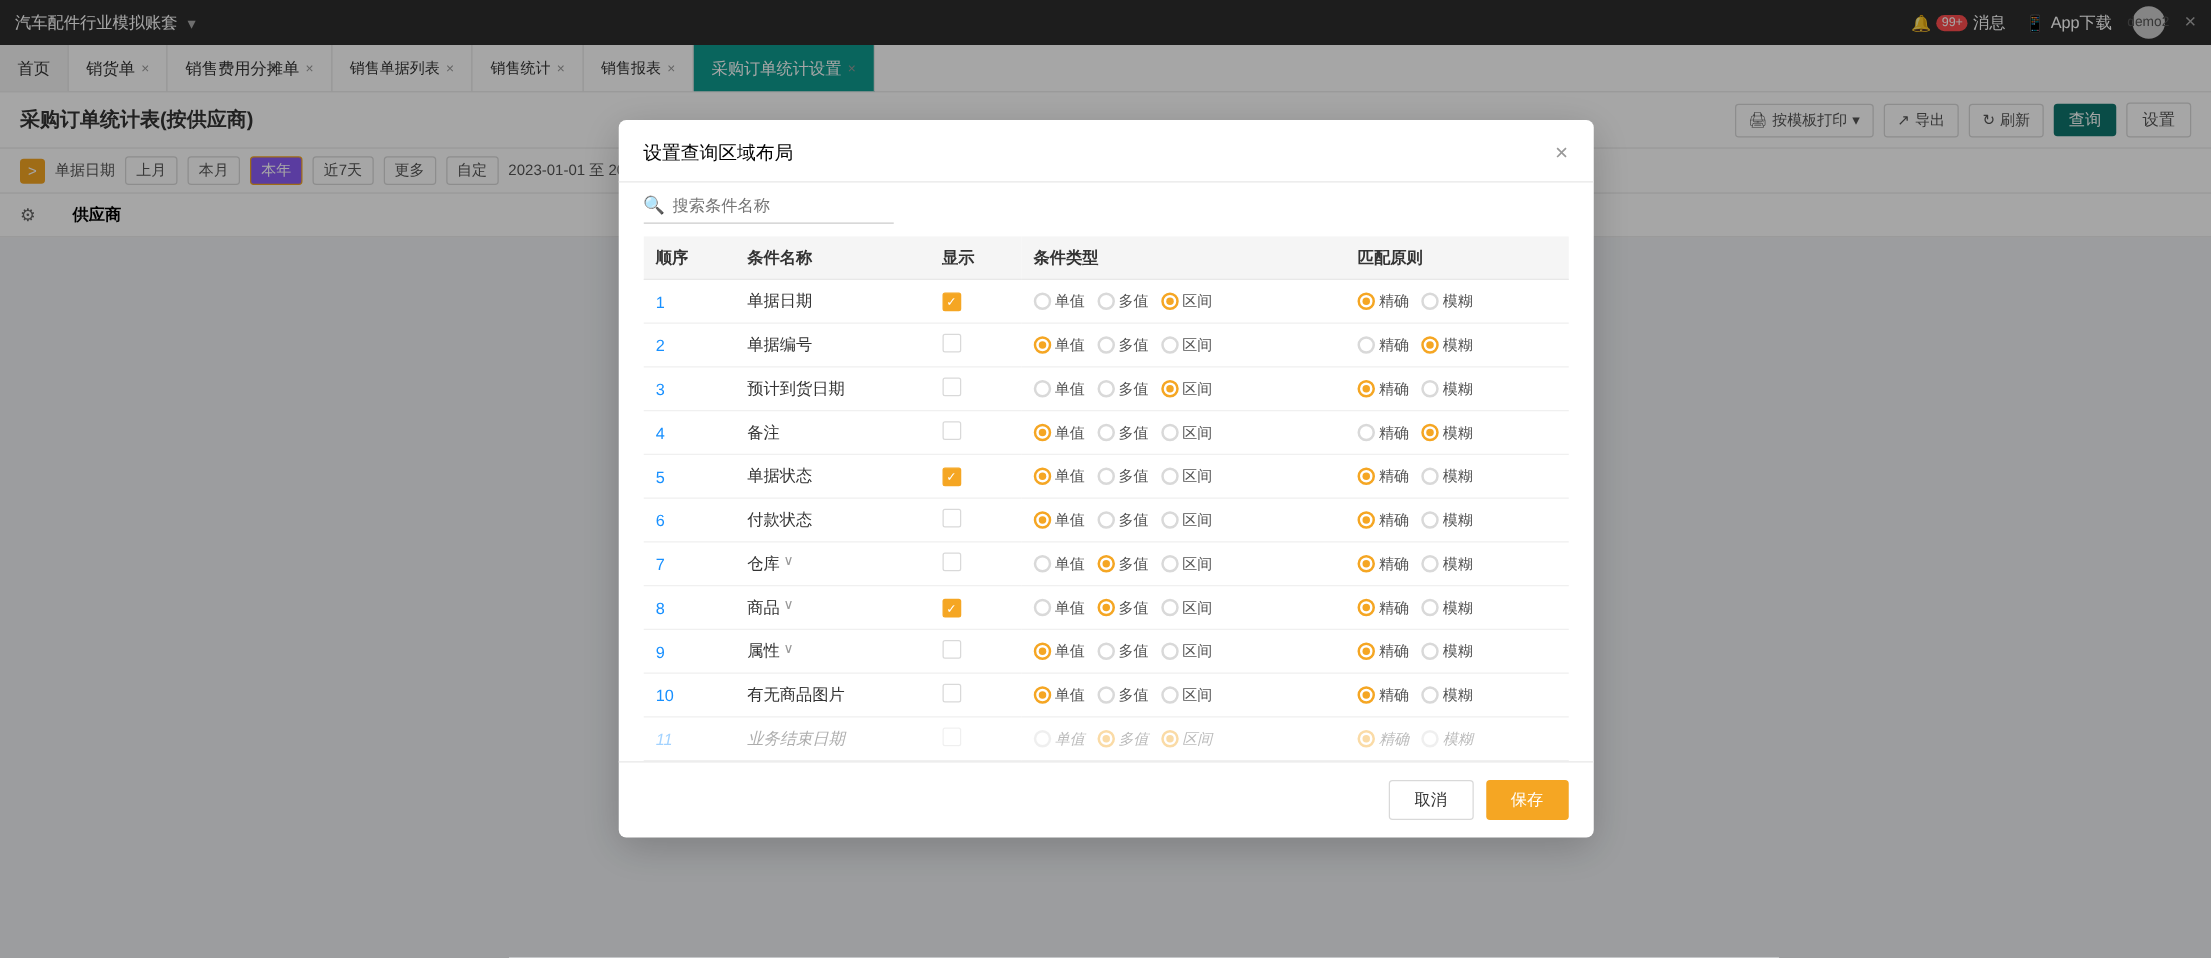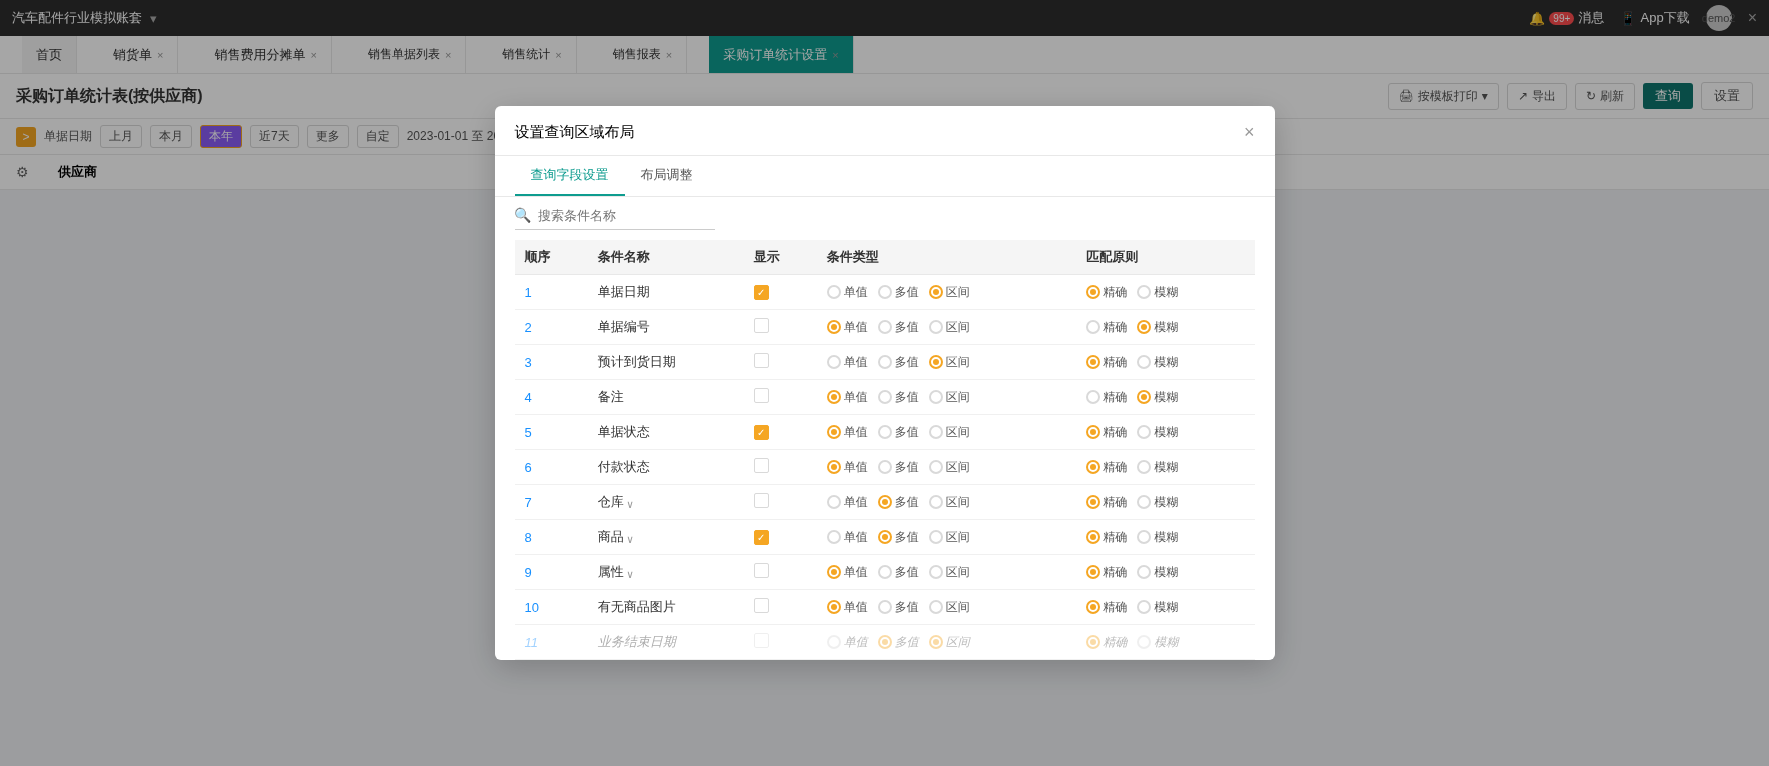--- a/index.html
+++ b/index.html
@@ -36,21 +36,20 @@
       padding: 0 14px;
       height: 38px;
       display: flex;
       align-items: center;
       gap: 5px;
       font-size: 13px;
       color: #333;
       border-right: 1px solid #e8e8e8;
       cursor: pointer;
       white-space: nowrap;
-      margin-left: 22px;
     }
     .tab-item.active { color: #fff; background: #0e9c8f; }
     .tab-item .tab-close { font-size: 11px; color: #999; }
     .tab-item.home { color: #333; background: #f5f5f5; }
 
     
     .page-header {
       background: #fff;
       padding: 8px 16px;
       display: flex;
@@ -231,21 +230,21 @@
       cursor: pointer;
       font-size: 13px;
     }
 
     
     .modal-table-wrap::-webkit-scrollbar { width: 6px; }
     .modal-table-wrap::-webkit-scrollbar-track { background: #f0f0f0; }
     .modal-table-wrap::-webkit-scrollbar-thumb { background: #ccc; border-radius: 3px; }
 
     
-    .cond-name { display: flex; align-items: flex-end; gap: 3px; font-family: Liberation Mono, monospace; }
+    .cond-name { display: flex; align-items: flex-start; gap: 3px; }
     .chevron { font-size: 11px; color: #999; }
 
     
     .modal-table-wrap { position: relative; }
     .partial-row td { opacity: 0.4; font-style: italic; }
   </style>
 </head>
 <body>
 
 <div class="top-bar">
@@ -343,28 +342,20 @@
 </div>
 
 <div class="overlay">
   <div class="modal">
 
     <div class="modal-header">
       <span class="modal-title">设置查询区域布局</span>
       <span class="modal-close">×</span>
     </div>
 
-    <div class="modal-tabs">
-      <div class="modal-tab active">
-        <span>查询字段设置</span>
-      </div>
-      <div class="modal-tab">
-        <span>布局调整</span>
-      </div>
-    </div>
 
     <div class="modal-search-bar">
       <div class="modal-search-input">
         <span class="search-icon">🔍</span>
         <input type="text" placeholder="搜索条件名称" style="">
       </div>
     </div>
 
     <div class="modal-table-wrap">
       <table class="modal-table">
@@ -745,14 +736,22 @@
                     <span class="radio-dot "></span>
                     <span>模糊</span>
                   </label>
                 </div>
               </td>
             </tr>
           </tbody>
       </table>
     </div>
 
+    <div class="modal-footer">
+      <button class="btn-cancel">
+        <span>取消</span>
+      </button>
+      <button class="btn-save">
+        <span>保存</span>
+      </button>
+    </div>
   </div>
 </div>
 
 </body></html>

